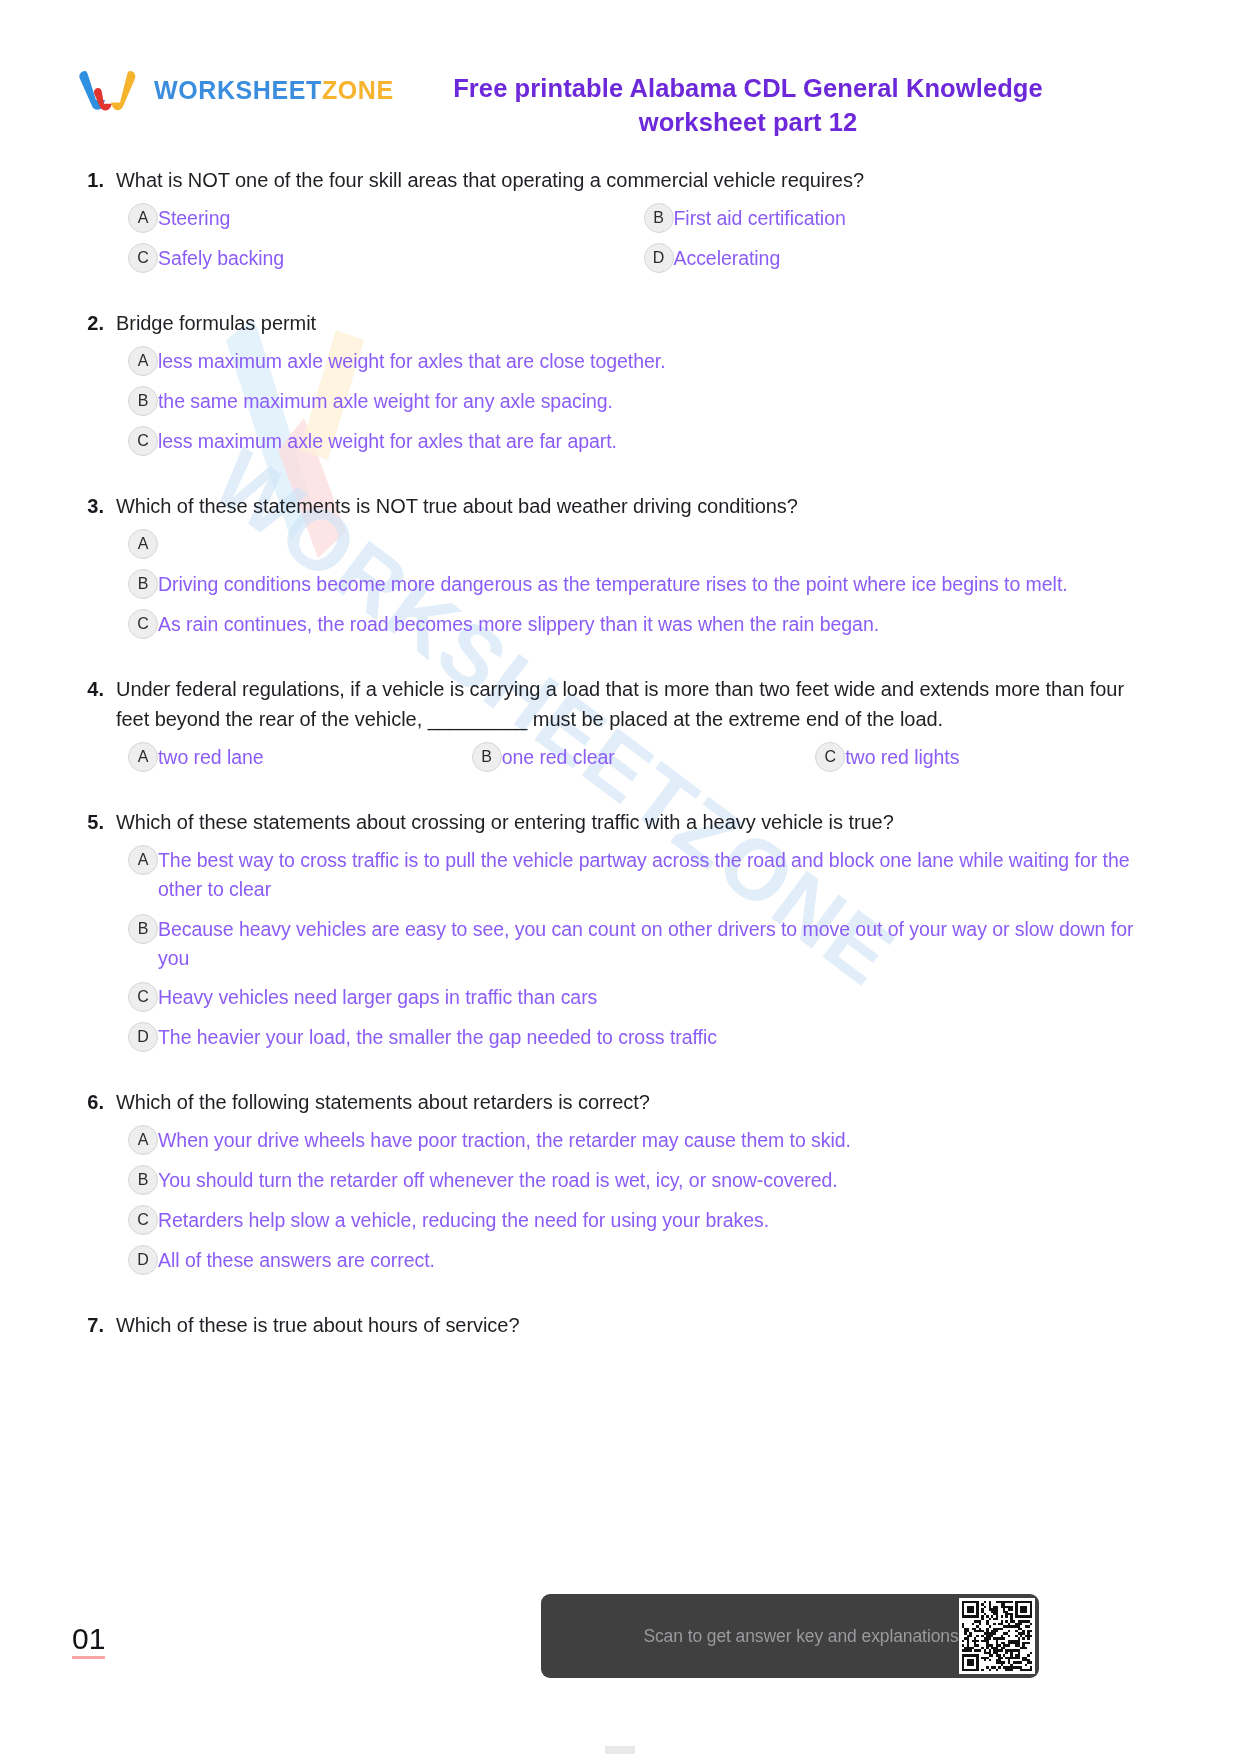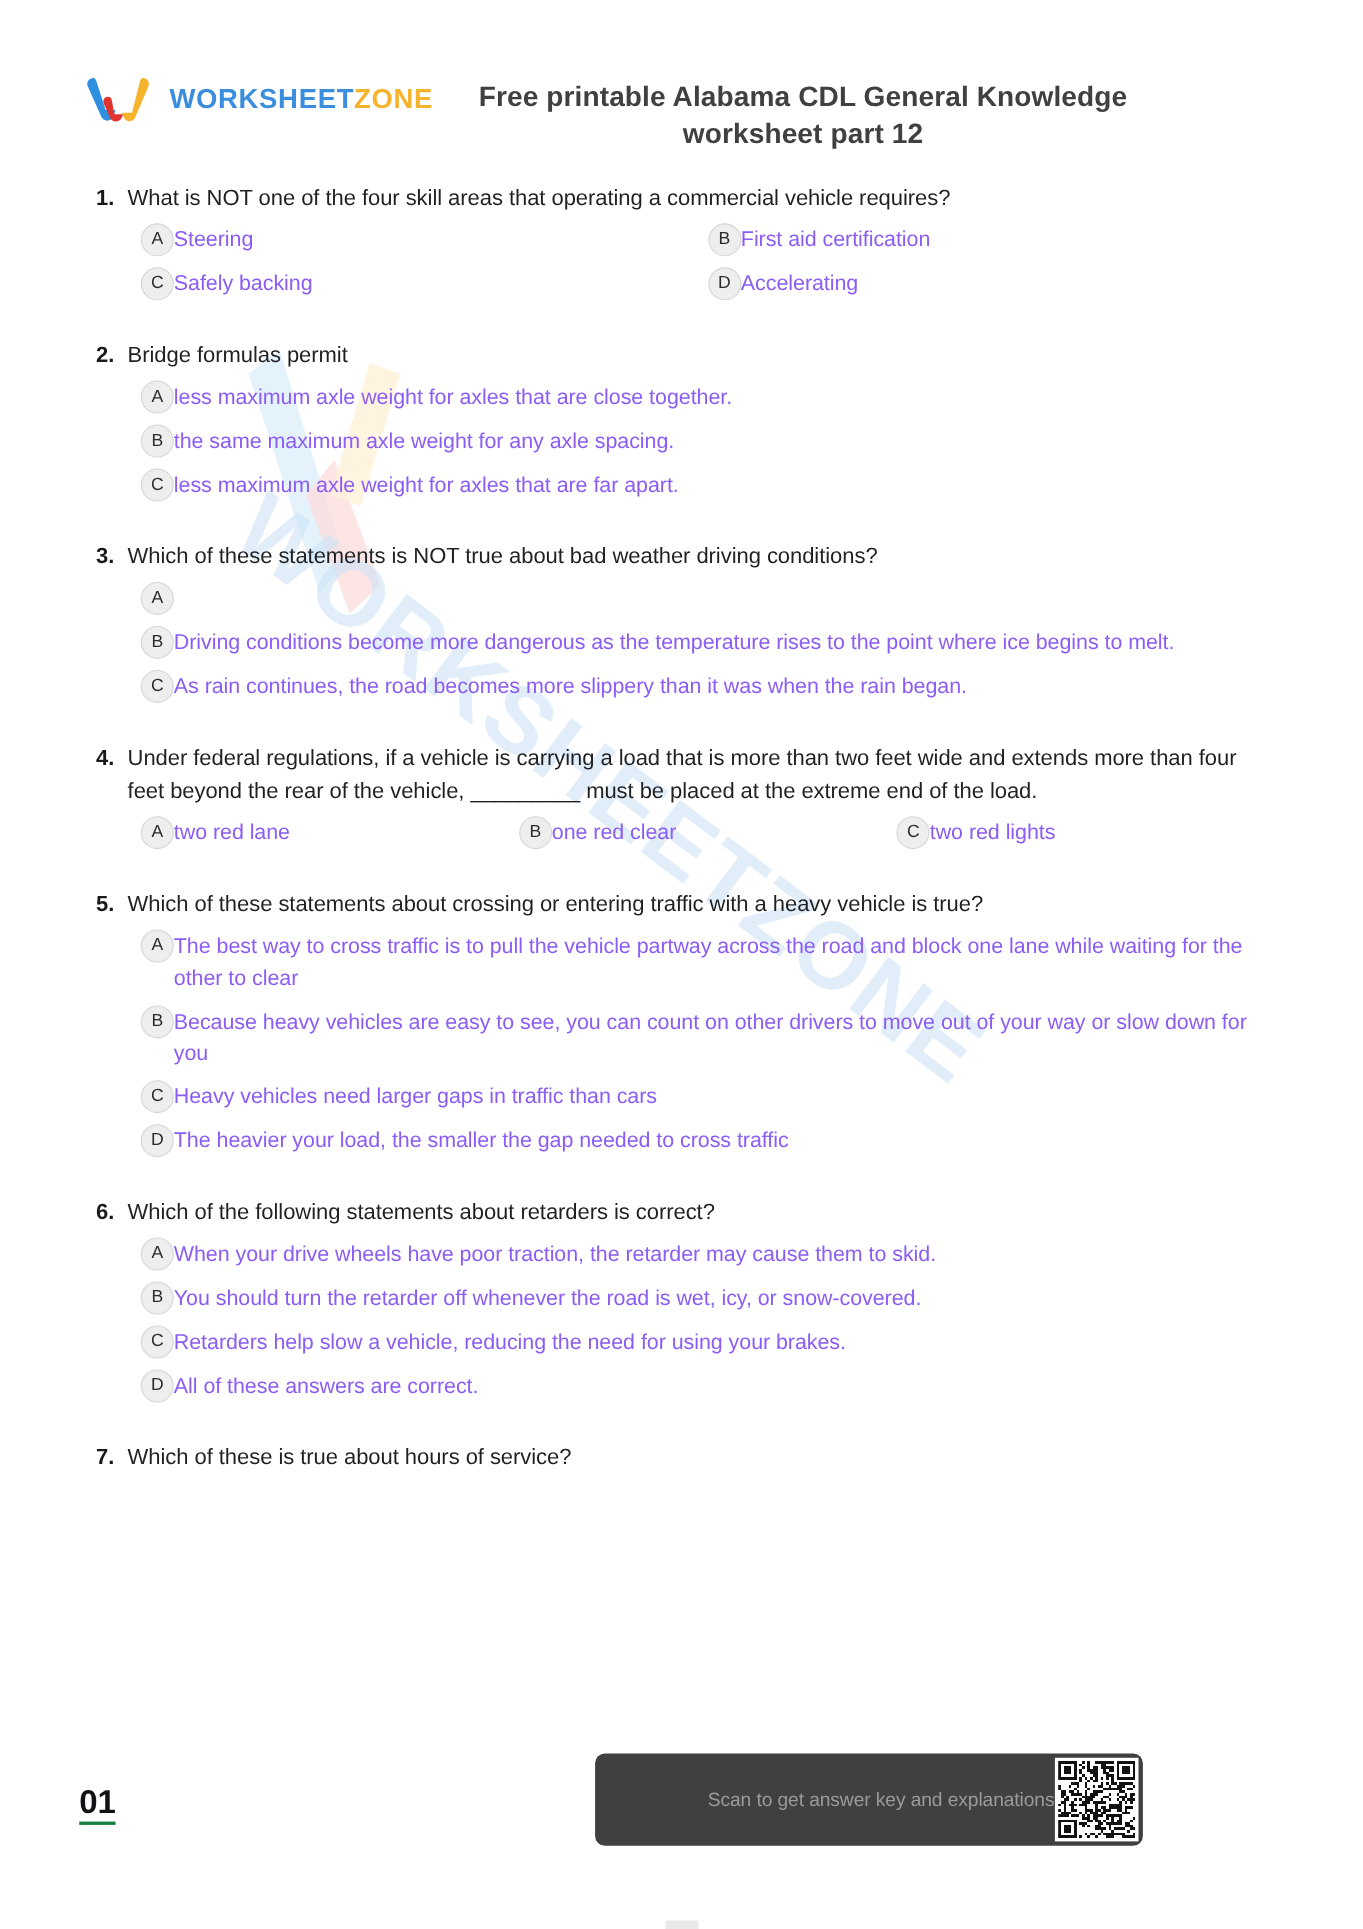--- a/index.html
+++ b/index.html
@@ -36,24 +36,24 @@
 
   
   .header { position:absolute; left:0; top:0; width:100%; height:165px; z-index:3; }
   .logo { position:absolute; left:78px; top:66px; display:flex; align-items:center; gap:14px; }
   .logo-mark { width:62px; height:48px; }
   .logo-text { font-size:25px; font-weight:700; letter-spacing:.6px; }
   .lt-blue { color:#3b8ede; }
   .lt-orange { color:#f5b32e; }
 
   .title {
-    position:absolute; left:430px; top:72px; width:600px;
+    position:absolute; left:448px; top:72px; width:600px;
     text-align:center;
     font-size:25.5px; font-weight:700; line-height:1.33;
-    color:#404040;
+    color:#6d28d9;
     letter-spacing:.1px;
   }
 
   
   .qlist { position:absolute; left:0; top:165px; width:100%; z-index:2; }
   .q { position:relative; padding-left:78px; padding-right:80px; }
   .q-head { display:flex; align-items:flex-start; }
   .q-num {
     width:38px; flex:0 0 38px;
     text-align:right; padding-right:12px;
@@ -89,22 +89,22 @@
     letter-spacing:-.05px;
     padding-top:2px;
   }
 
   .q-gap { height:26px; }
 
   
   .footer { position:absolute; left:0; bottom:0; width:100%; height:210px; z-index:3; }
   .page-no {
     position:absolute; left:72px; bottom:95px;
-    font-size:30px; font-weight:700; color:#111216;
-    border-bottom:3px solid #15803d;
+    font-size:30px; font-weight:400; color:#111216;
+    border-bottom:3px solid #fca5a5;
     padding-bottom:2px;
     line-height:1;
   }
   .scan-box {
     position:absolute; right:200px; bottom:76px;
     width:498px; height:84px;
     background:#404040;
     border-radius:9px;
     display:flex; align-items:center;
   }

